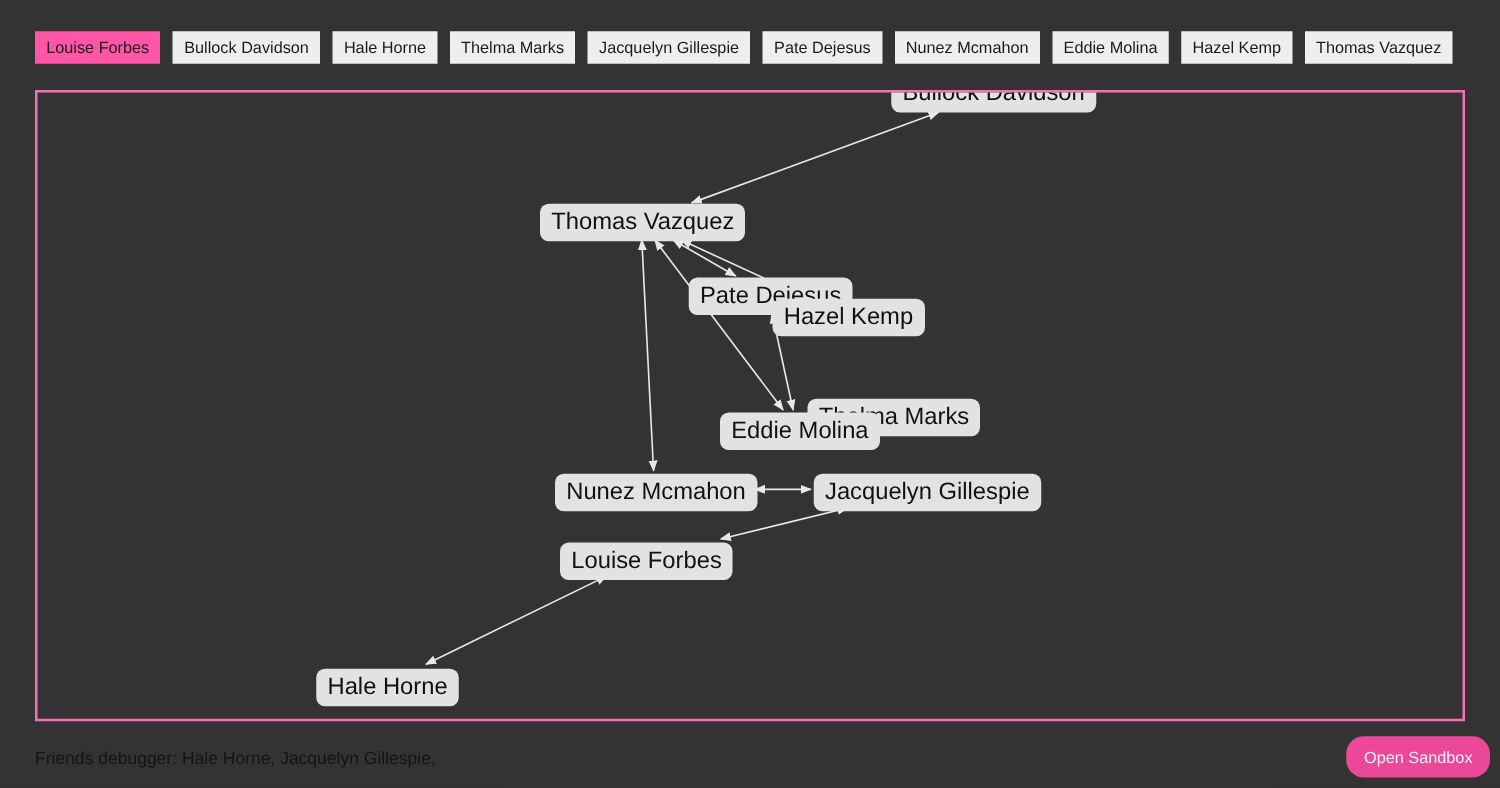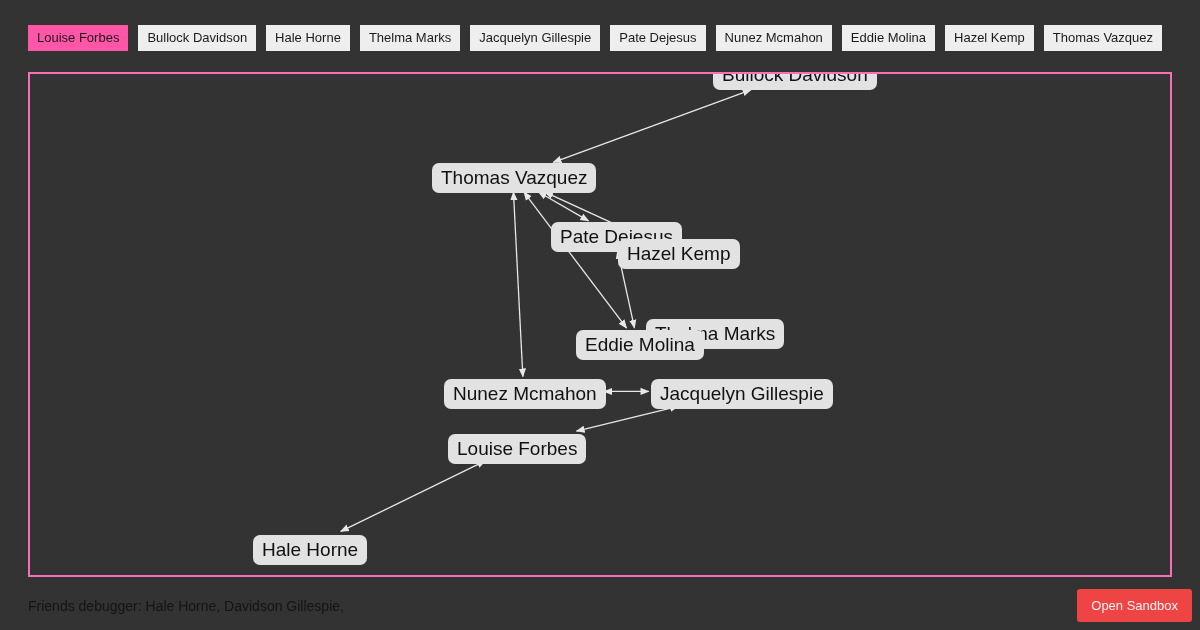--- a/index.html
+++ b/index.html
@@ -87,25 +87,25 @@
     color: #141414;
     white-space: nowrap;
     font-family: "Liberation Sans", sans-serif;
   }
 
   
   #open-sandbox-button {
     position: absolute;
     right: 8px;
     bottom: 8px;
-    background: #ef4444;
+    background: #ec4899;
     color: #f2f2f2;
     font-size: 13px;
     padding: 9px 14px;
-    border-radius: 3px;
+    border-radius: 14px;
     border: none;
     cursor: pointer;
     font-family: "Liberation Sans", sans-serif;
   }
 </style>
 </head>
 <body>
 
 <div id="tab-bar">
     <button class="tab-button active">Louise Forbes</button>
@@ -145,15 +145,15 @@
     <div class="graph-node" style="left: 521px; top: 148px;">Pate Dejesus</div>
     <div class="graph-node" style="left: 588px; top: 165px;">Hazel Kemp</div>
     <div class="graph-node" style="left: 616px; top: 245px;">Thelma Marks</div>
     <div class="graph-node" style="left: 546px; top: 256px;">Eddie Molina</div>
     <div class="graph-node" style="left: 414px; top: 305px;">Nunez Mcmahon</div>
     <div class="graph-node" style="left: 621px; top: 305px;">Jacquelyn Gillespie</div>
     <div class="graph-node" style="left: 418px; top: 360px;">Louise Forbes</div>
     <div class="graph-node" style="left: 223px; top: 461px;">Hale Horne</div>
   </div>
 
-<div id="status-line">Friends debugger: Hale Horne, Davidson Gillespie,</div>
+<div id="status-line">Friends debugger: Hale Horne, Jacquelyn Gillespie,</div>
 
 <button id="open-sandbox-button">Open Sandbox</button>
 
 </body></html>

